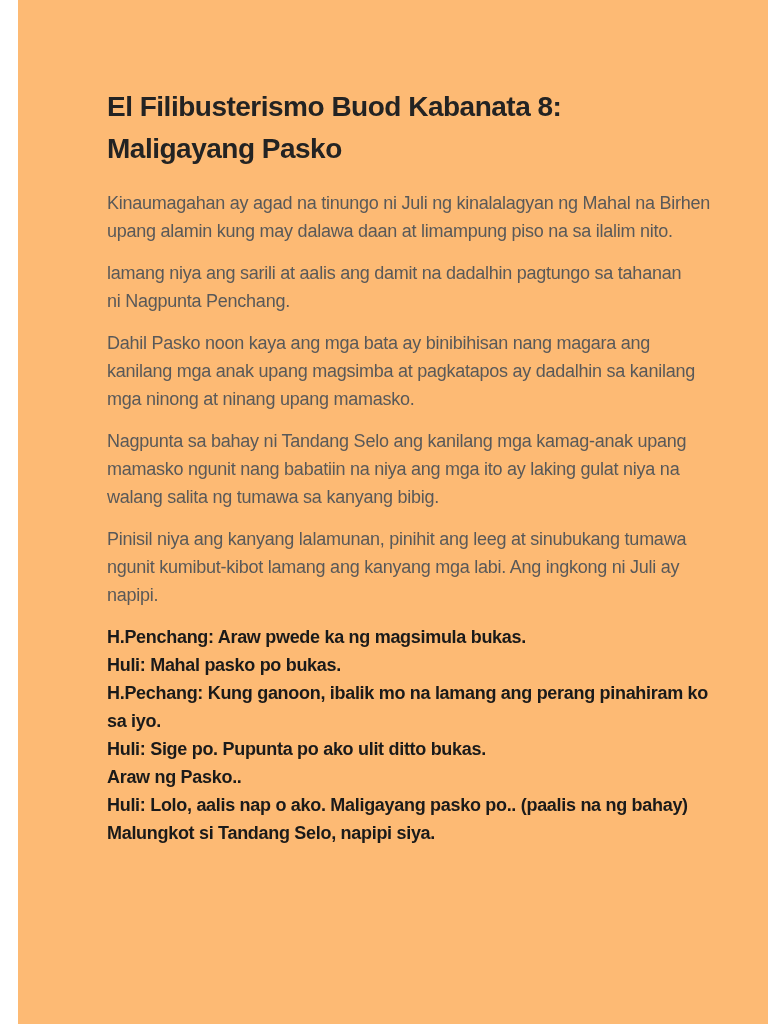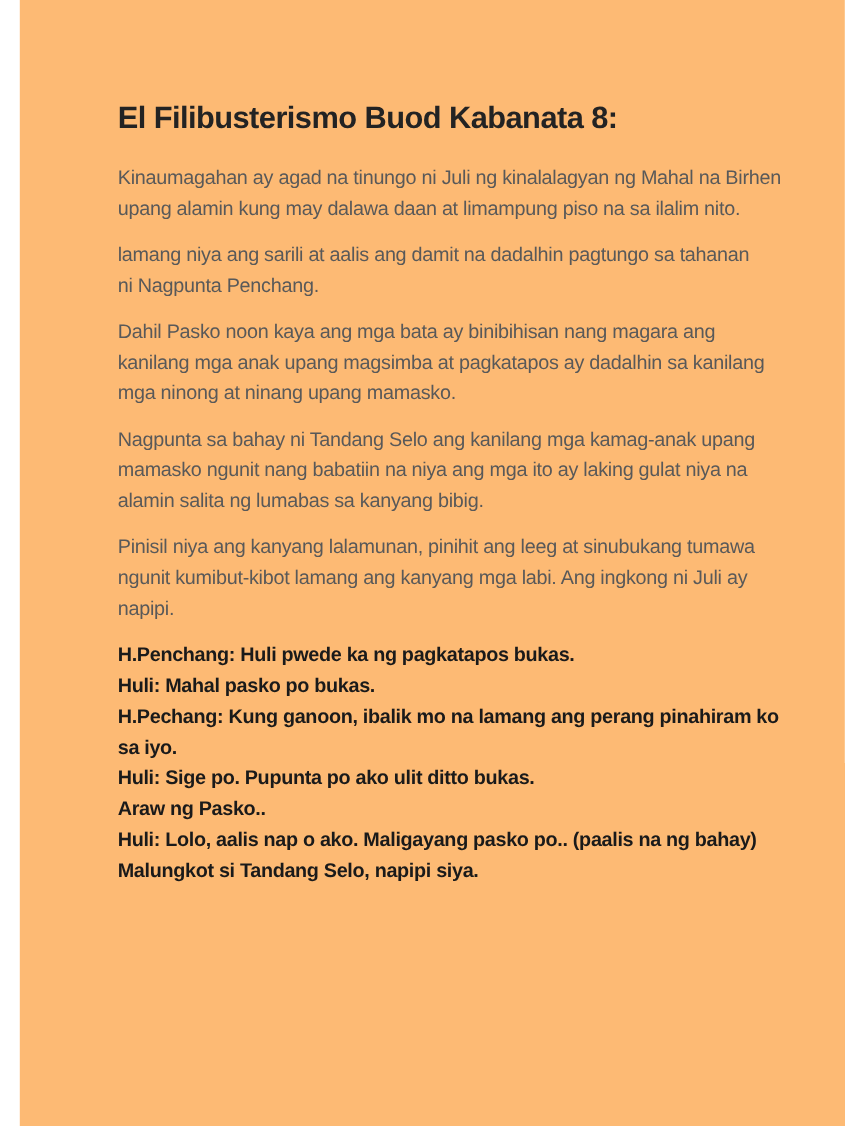--- a/index.html
+++ b/index.html
@@ -44,20 +44,21 @@
     white-space: nowrap;
   }
 </style>
 </head>
 <body>
 
 <div class="page">
 
   <h1 class="title">
     <span class="line">El Filibusterismo Buod Kabanata 8:</span>
+    <span class="line">Maligayang Pasko</span>
   </h1>
 
   <p class="para">
     <span class="line">Kinaumagahan ay agad na tinungo ni Juli ng kinalalagyan ng Mahal na Birhen</span>
     <span class="line">upang alamin kung may dalawa daan at limampung piso na sa ilalim nito.</span>
   </p>
 
   <p class="para">
     <span class="line">lamang niya ang sarili at aalis ang damit na dadalhin pagtungo sa tahanan</span>
     <span class="line">ni Nagpunta Penchang.</span>
@@ -65,31 +66,31 @@
 
   <p class="para">
     <span class="line">Dahil Pasko noon kaya ang mga bata ay binibihisan nang magara ang</span>
     <span class="line">kanilang mga anak upang magsimba at pagkatapos ay dadalhin sa kanilang</span>
     <span class="line">mga ninong at ninang upang mamasko.</span>
   </p>
 
   <p class="para">
     <span class="line">Nagpunta sa bahay ni Tandang Selo ang kanilang mga kamag-anak upang</span>
     <span class="line">mamasko ngunit nang babatiin na niya ang mga ito ay laking gulat niya na</span>
-    <span class="line">alamin salita ng lumabas sa kanyang bibig.</span>
+    <span class="line">walang salita ng tumawa sa kanyang bibig.</span>
   </p>
 
   <p class="para">
     <span class="line">Pinisil niya ang kanyang lalamunan, pinihit ang leeg at sinubukang tumawa</span>
     <span class="line">ngunit kumibut-kibot lamang ang kanyang mga labi. Ang ingkong ni Juli ay</span>
     <span class="line">napipi.</span>
   </p>
 
   <div class="para dialogue">
-    <span class="line">H.Penchang: Huli pwede ka ng pagkatapos bukas.</span>
+    <span class="line">H.Penchang: Araw pwede ka ng magsimula bukas.</span>
     <span class="line">Huli: Mahal pasko po bukas.</span>
     <span class="line">H.Pechang: Kung ganoon, ibalik mo na lamang ang perang pinahiram ko</span>
     <span class="line">sa iyo.</span>
     <span class="line">Huli: Sige po. Pupunta po ako ulit ditto bukas.</span>
     <span class="line">Araw ng Pasko..</span>
     <span class="line">Huli: Lolo, aalis nap o ako. Maligayang pasko po.. (paalis na ng bahay)</span>
     <span class="line">Malungkot si Tandang Selo, napipi siya.</span>
   </div>
 
 </div>

